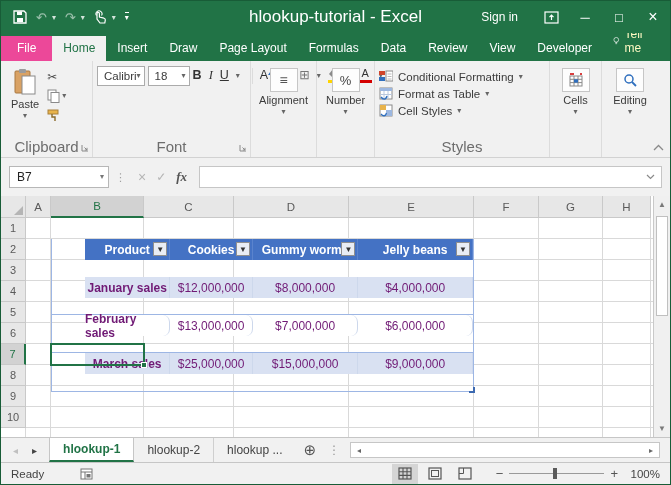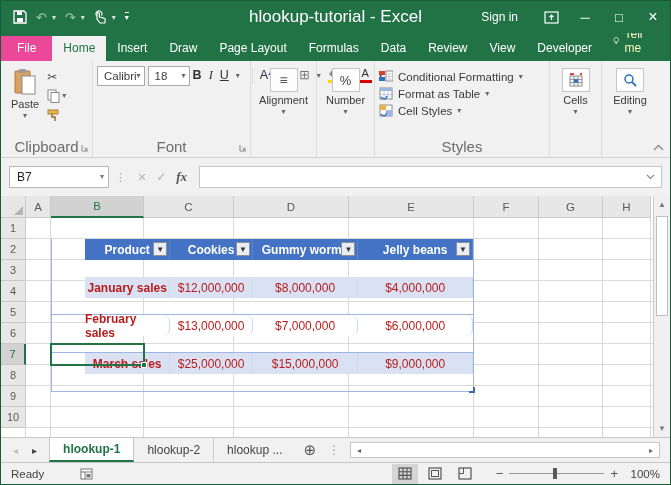--- a/index.html
+++ b/index.html
@@ -78,21 +78,21 @@
 
   
   .xtable{position:absolute;left:50px;top:43px;width:423px;font-size:12px;}
   .trow{display:flex;height:38px;padding-left:33px;}
   .thead .tc{background:#4472C4;color:#fff;font-weight:bold;position:relative;border-right:1px solid #5a83cd;}
   .tc{display:flex;align-items:center;justify-content:center;height:21px;}
   .tc.c0{width:93px}.tc.c1{width:90px}.tc.c2{width:115px}.tc.c3{width:125px}
   .flt{position:absolute;right:2px;top:3px;width:14px;height:14px;background:#e9edf4;border:1px solid #8f8f8f;
        display:flex;align-items:center;justify-content:center;font-size:8px;color:#333;cursor:pointer;}
   .drow{border-bottom:1px solid #9DB6E4;}
-  .drow .tc{border-right:1px solid #cdd8ec;color:#b91c1c;}
+  .drow .tc{border-right:1px solid #cdd8ec;color:#701a75;}
   .drow .tc.c0{font-weight:bold;}
   .band .tc{background:#D9E1F2;}
   .plain .tc{background:#fff;border-radius:7px;}
   .xtable{border:1px solid #9DB6E4;border-top:none;}
   .tsize{position:absolute;right:-2px;bottom:-2px;width:6px;height:6px;border-right:2px solid #3c69b0;border-bottom:2px solid #3c69b0;}
 
   
   .selbox{position:absolute;left:49px;top:147px;width:95px;height:23px;border:2px solid #217346;background:transparent;}
   .selbox .handle{position:absolute;right:-4px;bottom:-4px;width:6px;height:6px;background:#217346;border:1px solid #fff;}
 

